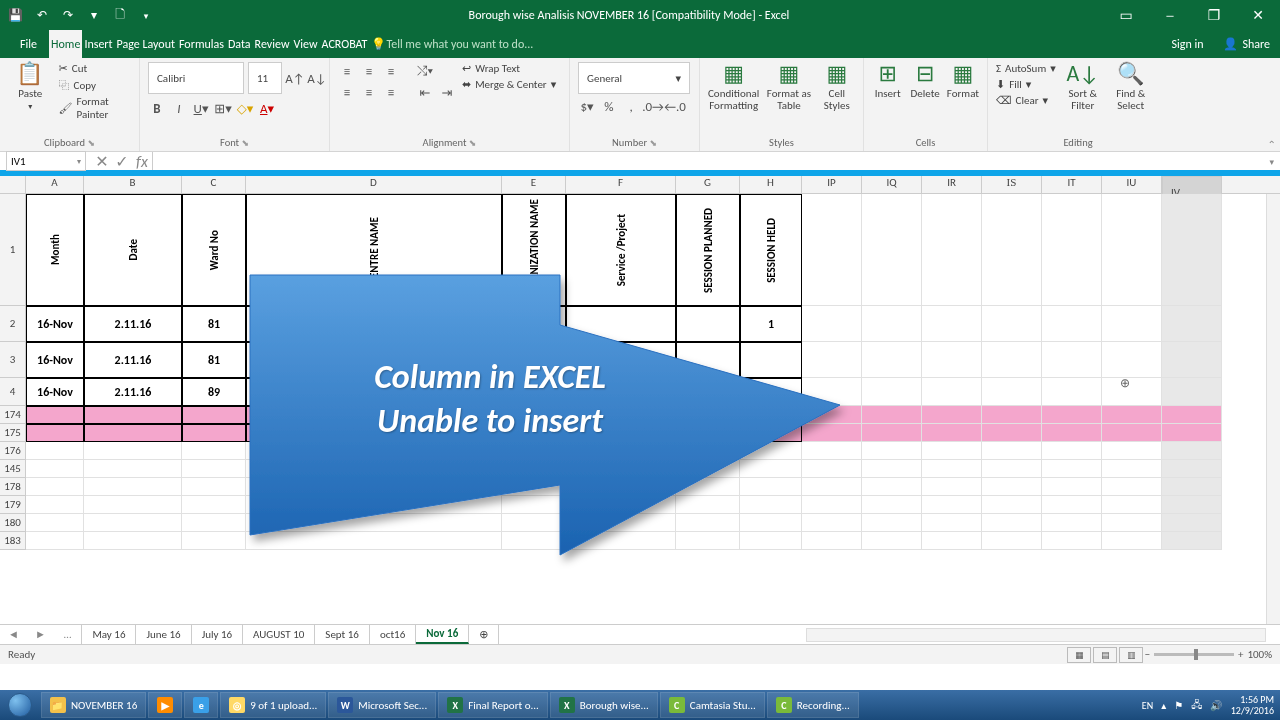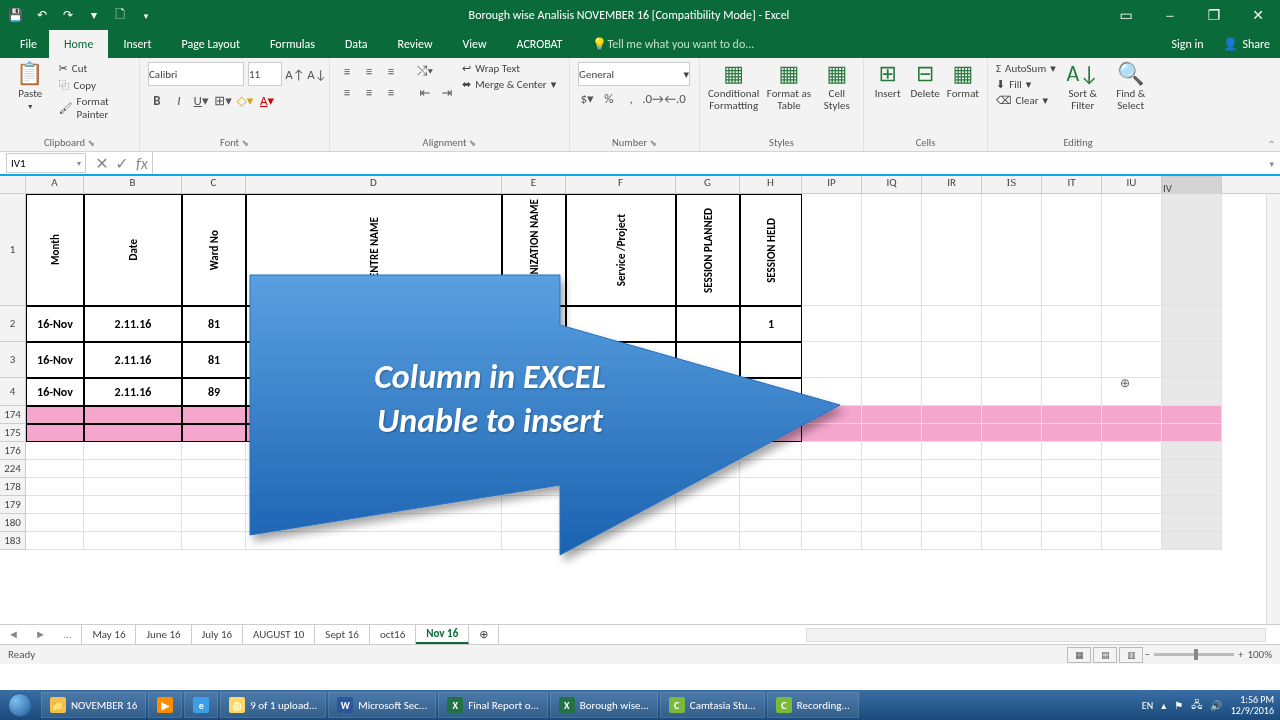--- a/index.html
+++ b/index.html
@@ -7,42 +7,42 @@
 
 
 .titlebar { height: 30px; background: #0b6a3a; display: flex; align-items: center; color: #fff; font-size: 12px; }
 .qat { display: flex; gap: 10px; padding-left: 8px; align-items: center; }
 .qat span { width: 16px; height: 16px; display: inline-flex; align-items: center; justify-content: center; }
 .title { flex: 1; text-align: center; font-size: 12px; }
 .win-controls { display: flex; gap: 0; }
 .win-controls span { width: 44px; height: 30px; display: inline-flex; align-items: center; justify-content: center; font-size: 14px; }
 
 .menubar { height: 28px; background: #0b6a3a; display: flex; align-items: center; color: #fff; font-size: 12px; padding-left: 8px; }
-.tab { padding: 0 15px; height: 28px; display: flex; align-items: center; cursor: pointer; }
+.tab { padding: 0 2px; height: 28px; display: flex; align-items: center; cursor: pointer; }
 .tab.active { background: #f3f3f3; color: #0b6a3a; }
 .tab.file { background: #0b6a3a; color: #fff; padding: 0 12px; }
 .menubar .spacer { flex: 1; }
 .menubar .signin { padding: 0 10px; }
 .menubar .share { padding: 0 10px; display: flex; align-items: center; gap: 4px; }
 
 
 .ribbon { height: 94px; background: #f3f3f3; border-bottom: 1px solid #d4d4d4; display: flex; font-size: 11px; color: #444; }
 .group { border-right: 1px solid #e1e1e1; padding: 4px 8px 2px; display: flex; flex-direction: column; justify-content: space-between; }
 .group-label { text-align: center; font-size: 10.5px; color: #666; }
 .group-body { display: flex; gap: 6px; align-items: flex-start; }
 .bigbtn { display: flex; flex-direction: column; align-items: center; gap: 2px; width: 52px; text-align: center; line-height: 1.1; }
 .bigbtn .ic { font-size: 22px; color: #2a7a3f; }
 .stack { display: flex; flex-direction: column; gap: 3px; }
 .row { display: flex; gap: 4px; align-items: center; }
-.sel { border: 1px solid #ccc; background: #fff; height: 24px; font-size: 11px; padding: 0 0; display: inline-flex; align-items: center; }
+.sel { border: 1px solid #ccc; background: #fff; height: 32px; font-size: 11px; padding: 0 8px; display: inline-flex; align-items: center; }
 .ic-sm { width: 18px; height: 18px; display: inline-flex; align-items: center; justify-content: center; color: #555; font-size: 13px; border: 1px solid transparent; }
 .launcher { font-size: 9px; color: #999; text-align: right; }
 
 
-.formula-row { height: 24px; display: flex; align-items: center; border-bottom: 2px solid #0ea5e9; background: #fff; }
+.formula-row { height: 24px; display: flex; align-items: center; border-bottom: 6px solid #0ea5e9; background: #fff; }
 .namebox { width: 80px; border: 1px solid #ccc; margin: 0 6px; height: 20px; font-size: 11px; padding: 0 4px; display: flex; align-items: center; justify-content: space-between; }
 .fbar-ic { width: 20px; text-align: center; color: #888; }
 .fbar { flex: 1; border-left: 1px solid #ccc; height: 100%; }
 
 
 .grid-wrap { position: relative; height: 448px; overflow: hidden; background: #fff; }
 .colhdrs { display: flex; height: 18px; font-size: 11px; background: #f3f3f3; border-bottom: 1px solid #ccc; }
 .corner { width: 26px; border-right: 1px solid #ccc; background: #f3f3f3; }
 .ch { border-right: 1px solid #ccc; text-align: center; color: #444; }
 .ch.sel { background: #d4d4d4; }
@@ -444,21 +444,21 @@
         <div class="cell" style="width: 62px; height: 100%; border-top: none; border-right: 1px solid rgb(225, 225, 225); border-bottom: 1px solid rgb(225, 225, 225); border-left: none; border-image: initial;"></div>
         <div class="cell" style="width: 60px; height: 100%; border-top: none; border-right: 1px solid rgb(225, 225, 225); border-bottom: 1px solid rgb(225, 225, 225); border-left: none; border-image: initial;"></div>
         <div class="cell" style="width: 60px; height: 100%; border-top: none; border-right: 1px solid rgb(225, 225, 225); border-bottom: 1px solid rgb(225, 225, 225); border-left: none; border-image: initial;"></div>
         <div class="cell" style="width: 60px; height: 100%; border-top: none; border-right: 1px solid rgb(225, 225, 225); border-bottom: 1px solid rgb(225, 225, 225); border-left: none; border-image: initial;"></div>
         <div class="cell" style="width: 60px; height: 100%; border-top: none; border-right: 1px solid rgb(225, 225, 225); border-bottom: 1px solid rgb(225, 225, 225); border-left: none; border-image: initial;"></div>
         <div class="cell" style="width: 60px; height: 100%; border-top: none; border-right: 1px solid rgb(225, 225, 225); border-bottom: 1px solid rgb(225, 225, 225); border-left: none; border-image: initial;"></div>
         <div class="cell" style="width: 60px; height: 100%; border-top: none; border-right: 1px solid rgb(225, 225, 225); border-bottom: 1px solid rgb(225, 225, 225); border-left: none; border-image: initial;"></div>
         <div class="cell selcol" style="width: 60px; height: 100%; border-top: none; border-right: 1px solid rgb(225, 225, 225); border-bottom: 1px solid rgb(225, 225, 225); border-left: none; border-image: initial;"></div>
       </div>
       <div class="row-g " style="height: 18px;">
-        <div class="rh" style="height: 100%; display: flex; align-items: center; justify-content: center;">224</div>
+        <div class="rh" style="height: 100%; display: flex; align-items: center; justify-content: center;">145</div>
         <div class="cell" style="width: 58px; height: 100%; border-top: none; border-right: 1px solid rgb(225, 225, 225); border-bottom: 1px solid rgb(225, 225, 225); border-left: none; border-image: initial;"></div>
         <div class="cell" style="width: 98px; height: 100%; border-top: none; border-right: 1px solid rgb(225, 225, 225); border-bottom: 1px solid rgb(225, 225, 225); border-left: none; border-image: initial;"></div>
         <div class="cell" style="width: 64px; height: 100%; border-top: none; border-right: 1px solid rgb(225, 225, 225); border-bottom: 1px solid rgb(225, 225, 225); border-left: none; border-image: initial;"></div>
         <div class="cell" style="width: 256px; height: 100%; border-top: none; border-right: 1px solid rgb(225, 225, 225); border-bottom: 1px solid rgb(225, 225, 225); border-left: none; border-image: initial;"></div>
         <div class="cell" style="width: 64px; height: 100%; border-top: none; border-right: 1px solid rgb(225, 225, 225); border-bottom: 1px solid rgb(225, 225, 225); border-left: none; border-image: initial;"></div>
         <div class="cell" style="width: 110px; height: 100%; border-top: none; border-right: 1px solid rgb(225, 225, 225); border-bottom: 1px solid rgb(225, 225, 225); border-left: none; border-image: initial;"></div>
         <div class="cell" style="width: 64px; height: 100%; border-top: none; border-right: 1px solid rgb(225, 225, 225); border-bottom: 1px solid rgb(225, 225, 225); border-left: none; border-image: initial;"></div>
         <div class="cell" style="width: 62px; height: 100%; border-top: none; border-right: 1px solid rgb(225, 225, 225); border-bottom: 1px solid rgb(225, 225, 225); border-left: none; border-image: initial;"></div>
         <div class="cell" style="width: 60px; height: 100%; border-top: none; border-right: 1px solid rgb(225, 225, 225); border-bottom: 1px solid rgb(225, 225, 225); border-left: none; border-image: initial;"></div>
         <div class="cell" style="width: 60px; height: 100%; border-top: none; border-right: 1px solid rgb(225, 225, 225); border-bottom: 1px solid rgb(225, 225, 225); border-left: none; border-image: initial;"></div>

